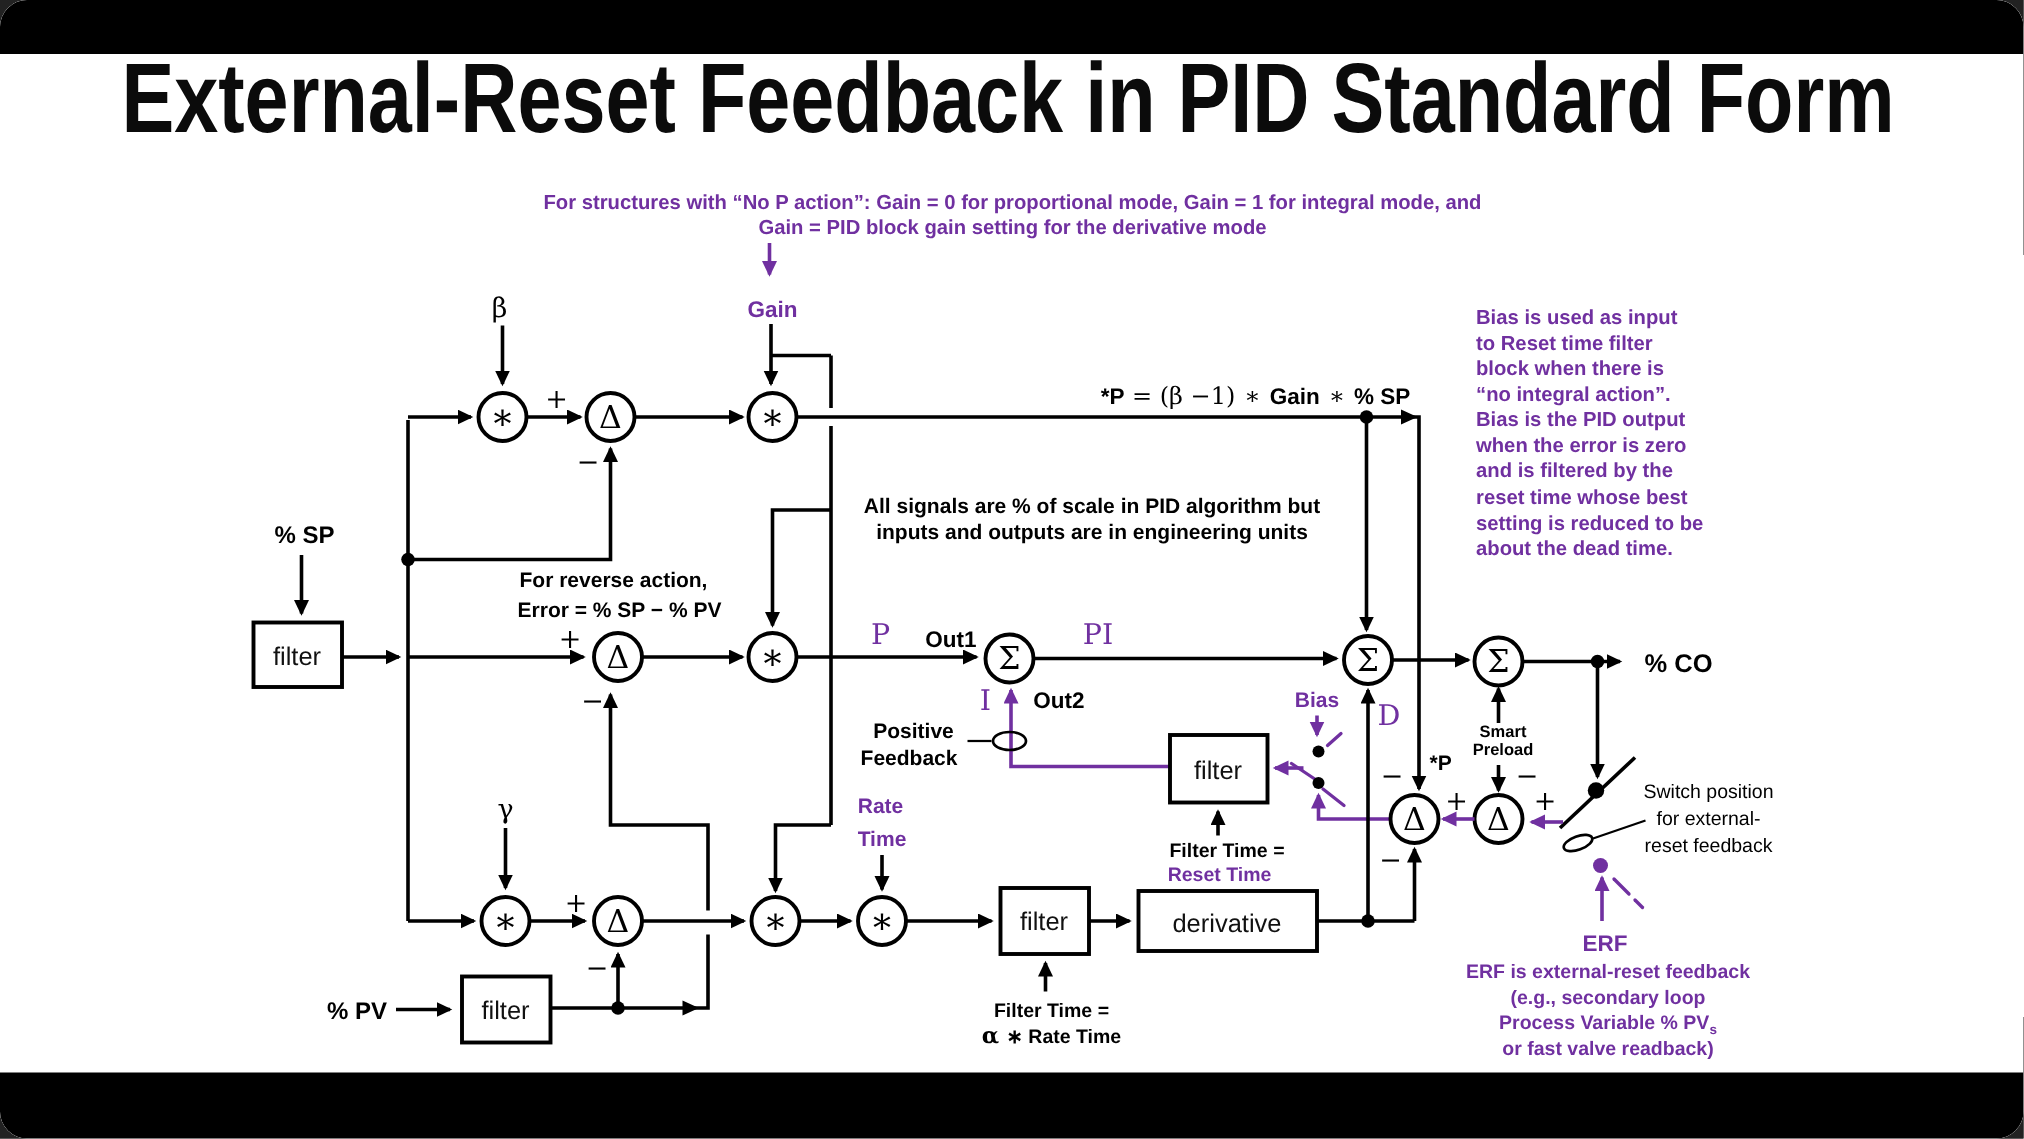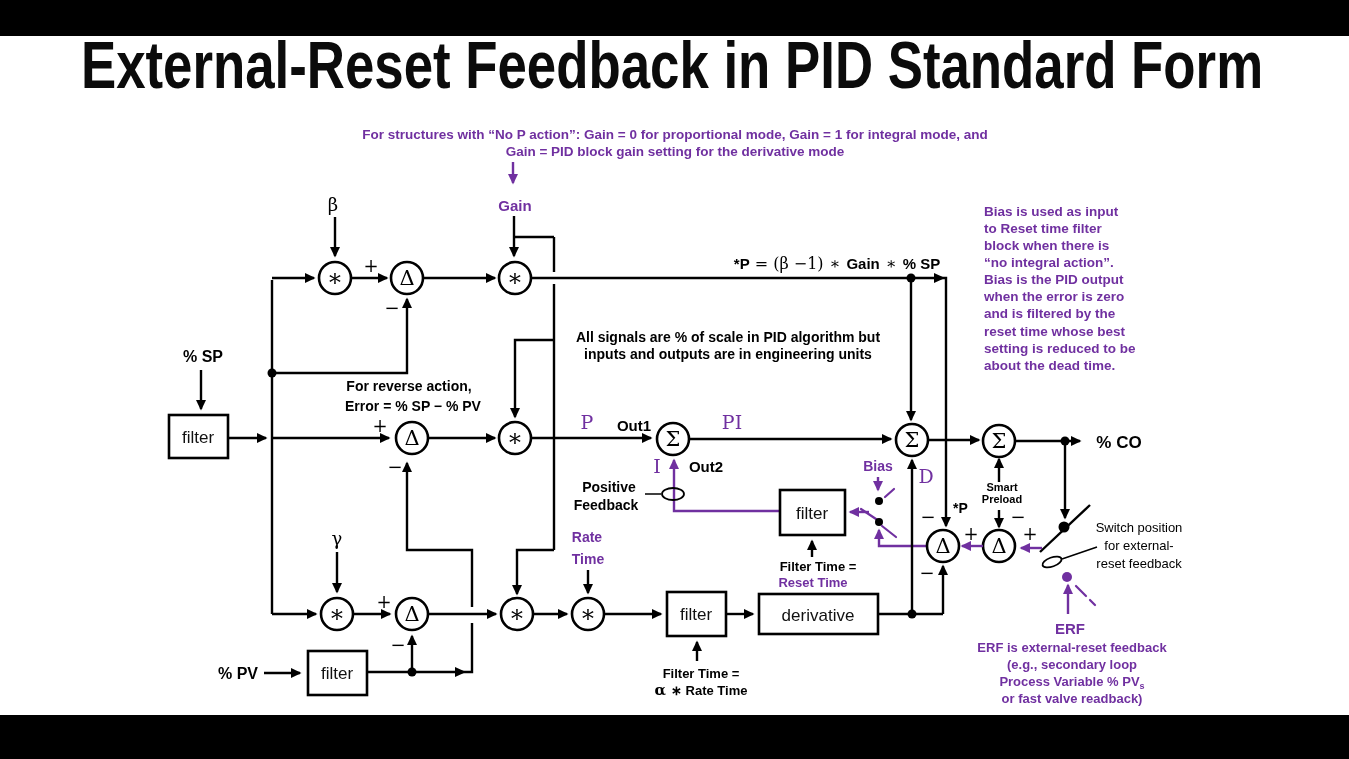--- a/index.html
+++ b/index.html
@@ -1,16 +1,16 @@
 <!DOCTYPE html>
 <html><head>
 <meta charset="utf-8">
 <style>
   html,body{margin:0;padding:0;background:#222;}
-  #stage{position:relative;width:1349px;height:759px;background:#ffffff;overflow:hidden;}
+  #stage{position:relative;width:1349px;height:759px;background:#ffffff;overflow:hidden;border-radius:18px;}
   svg{display:block}
   .ln{stroke:#000;stroke-width:2.4;fill:none}
   .lnp{stroke:#7030A0;stroke-width:2.4;fill:none}
   .thin{stroke:#000;stroke-width:1.5;fill:none}
   .arm{stroke:#7030A0;stroke-width:2.2;fill:none;stroke-linecap:round}
   .node{fill:#fff;stroke:#000;stroke-width:2.6}
   .box{fill:#fff;stroke:#000;stroke-width:2.6}
   .dot{fill:#000;stroke:none}
   .pdot{fill:#7030A0;stroke:none}
   text{font-family:"Liberation Sans",sans-serif;fill:#000}

